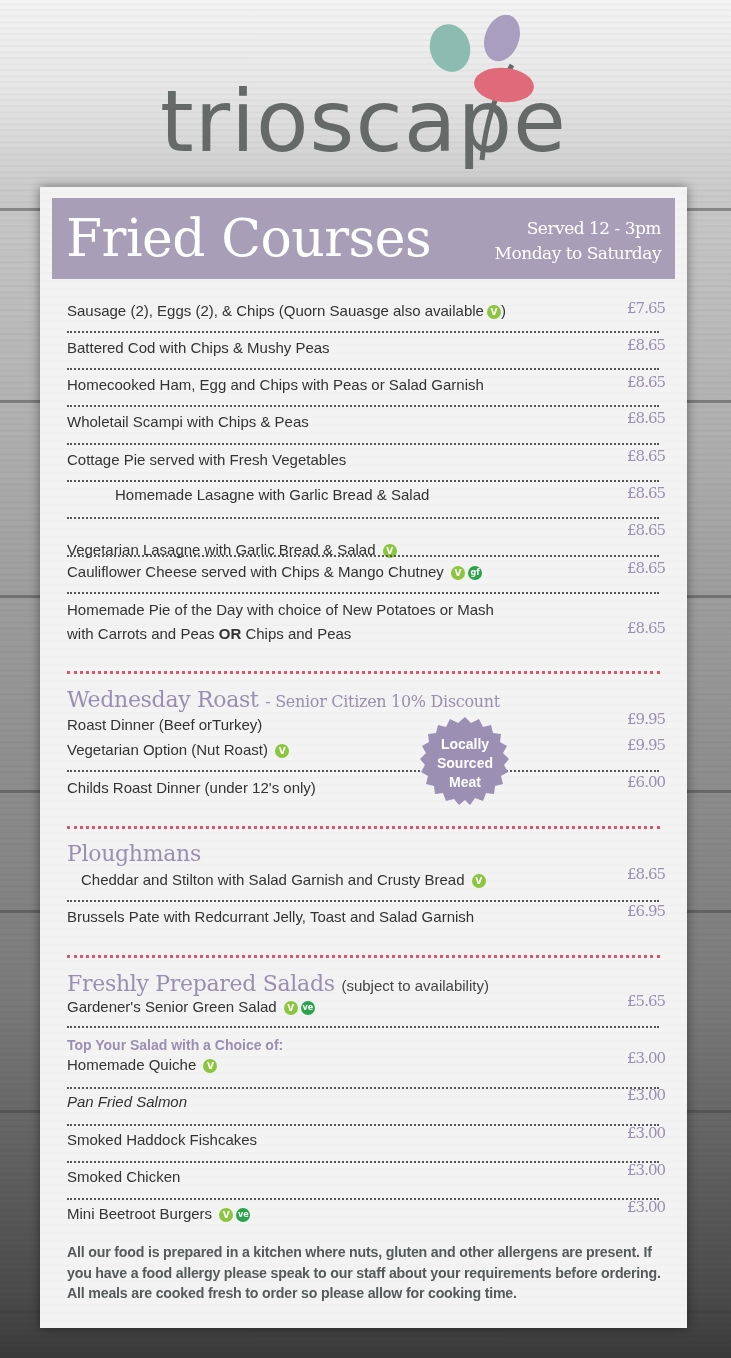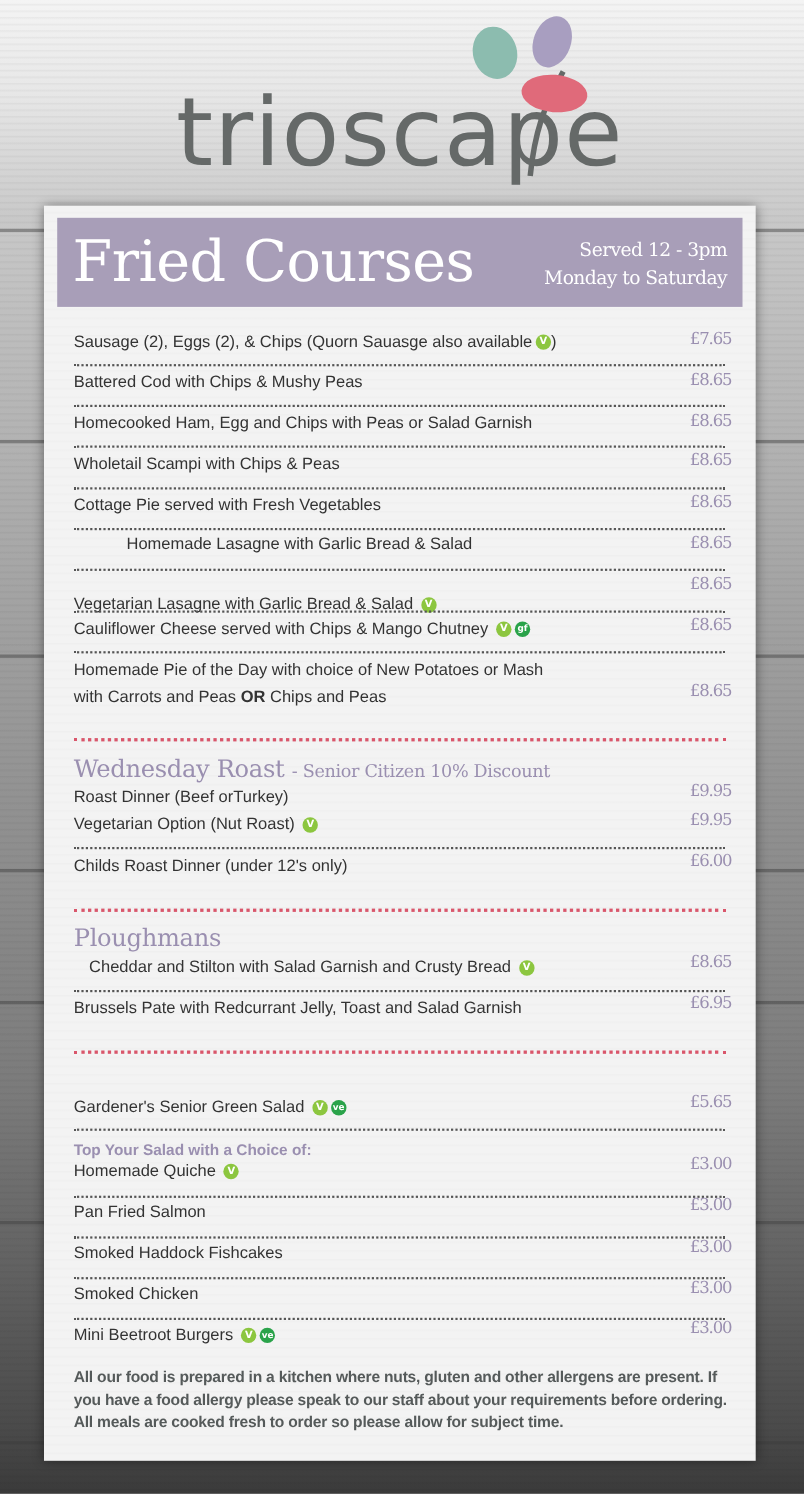--- a/index.html
+++ b/index.html
@@ -191,53 +191,67 @@
   <div class="row" style="top:549px;">
     <span class="name" style="top:5px;"><span>Vegetarian Option (Nut Roast)</span> <span class="badge v">V</span></span>
     <span class="price">£9.95</span>
   </div>
   <div class="dots" style="top:583px;"></div>
   <div class="row" style="top:586px;">
     <span class="name" style="top:6px;">Childs Roast Dinner (under 12's only)</span>
     <span class="price">£6.00</span>
   </div>
 
+  <div class="seal">
+    <svg width="96" height="96" viewBox="0 0 96 96">
+      <polygon fill="#9b8fb3" points="48,2 54,8 62,4 66,12 74,10 76,18 84,19 83,27 90,31 86,38 92,44 87,50 91,57 84,61 86,69 78,71 77,79 69,78 66,86 58,83 53,90 48,85 42,90 37,84 29,86 26,78 18,79 17,71 9,69 11,61 4,57 8,50 3,44 9,38 5,31 12,27 11,19 19,18 21,10 29,12 33,4 41,8"></polygon>
+    </svg>
+    <div class="seal-text">
+      <div>Locally</div>
+      <div>Sourced</div>
+      <div>Meat</div>
+    </div>
+  </div>
 
   <div class="reddots" style="top:639px;"></div>
 
   <div class="section-title" style="top:654px;">
     <span>Ploughmans</span>
   </div>
   <div class="row" style="top:678px;">
     <span class="name" style="top:6px;margin-left:14px;"><span>Cheddar and Stilton with Salad Garnish and Crusty Bread</span> <span class="badge v">V</span></span>
     <span class="price">£8.65</span>
   </div>
   <div class="dots" style="top:713px;"></div>
   <div class="row" style="top:715px;">
     <span class="name" style="top:6px;">Brussels Pate with Redcurrant Jelly, Toast and Salad Garnish</span>
     <span class="price">£6.95</span>
   </div>
 
   <div class="reddots" style="top:768px;"></div>
 
+  <div class="section-title" style="top:784px;">
+    <span>Freshly Prepared Salads</span>
+    <span class="note">(subject to availability)</span>
+  </div>
   <div class="row" style="top:805px;">
     <span class="name" style="top:6px;"><span>Gardener's Senior Green Salad</span> <span class="badge v">V</span><span class="badge ve">ve</span></span>
     <span class="price">£5.65</span>
   </div>
   <div class="dots" style="top:839px;"></div>
 
   <div class="subheading" style="top:850px;">Top Your Salad with a Choice of:</div>
   <div class="row" style="top:862px;">
     <span class="name" style="top:7px;"><span>Homemade Quiche</span> <span class="badge v">V</span></span>
     <span class="price">£3.00</span>
   </div>
   <div class="dots" style="top:900px;"></div>
 
   <div class="row" style="top:899px;">
-    <span class="name" style="top:7px;">Pan Fried Salmon</span>
+    <span class="name" style="top:7px;font-style:italic;">Pan Fried Salmon</span>
     <span class="price">£3.00</span>
   </div>
   <div class="dots" style="top:937px;"></div>
 
   <div class="row" style="top:937px;">
     <span class="name" style="top:7px;">Smoked Haddock Fishcakes</span>
     <span class="price">£3.00</span>
   </div>
   <div class="dots" style="top:974px;"></div>
 
@@ -245,14 +259,14 @@
     <span class="name" style="top:7px;">Smoked Chicken</span>
     <span class="price">£3.00</span>
   </div>
   <div class="dots" style="top:1011px;"></div>
 
   <div class="row" style="top:1011px;">
     <span class="name" style="top:7px;"><span>Mini Beetroot Burgers</span> <span class="badge v">V</span><span class="badge ve">ve</span></span>
     <span class="price">£3.00</span>
   </div>
 
-  <div class="footer-note">All our food is prepared in a kitchen where nuts, gluten and other allergens are present.  If you have a food allergy please speak to our staff about your requirements before ordering. All meals are cooked fresh to order so please allow for subject time.</div>
+  <div class="footer-note">All our food is prepared in a kitchen where nuts, gluten and other allergens are present.  If you have a food allergy please speak to our staff about your requirements before ordering. All meals are cooked fresh to order so please allow for cooking time.</div>
 </div>
 
 </body></html>

